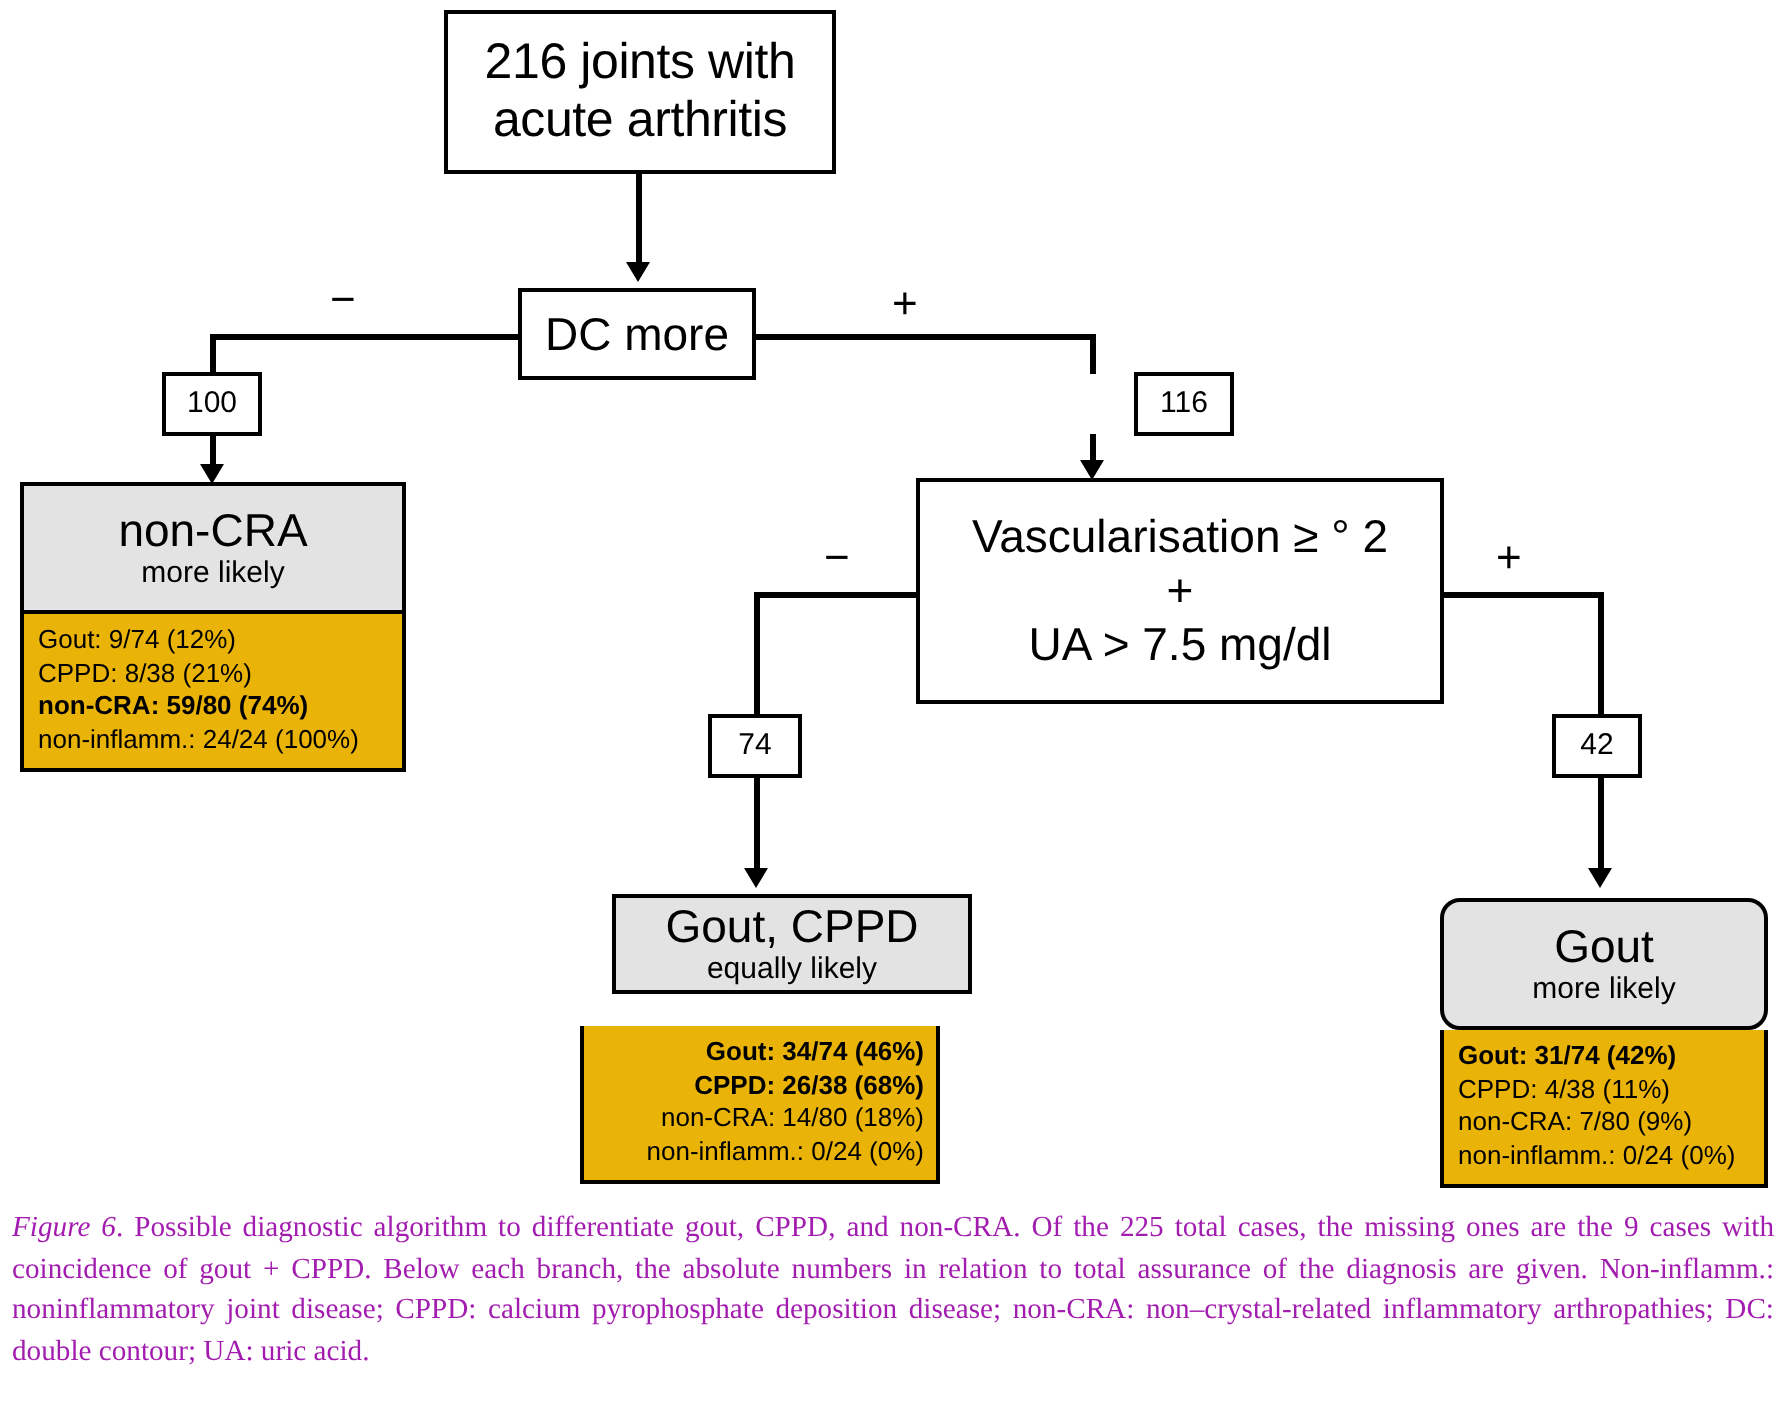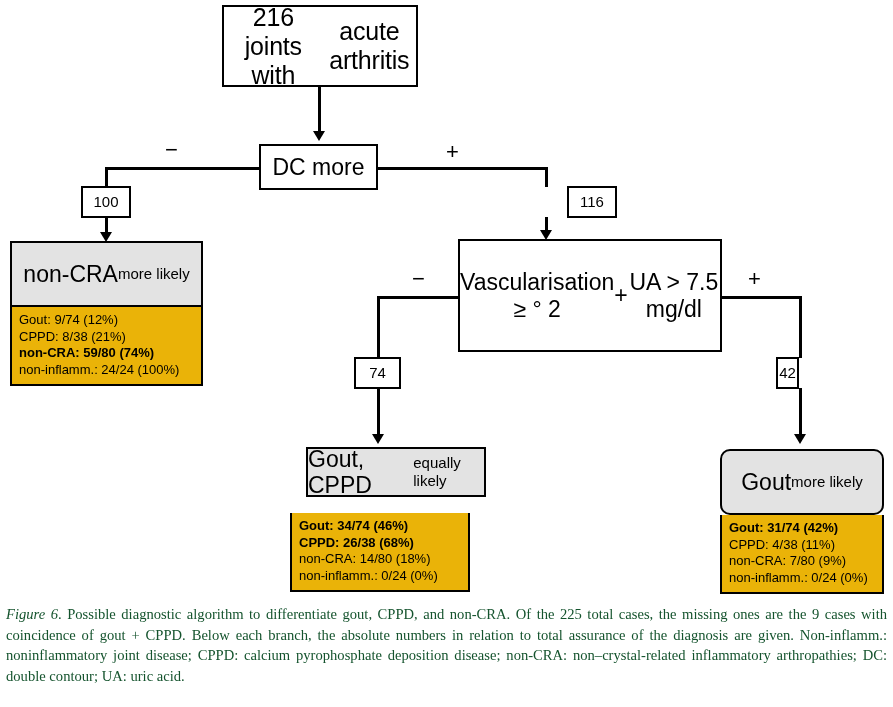--- a/index.html
+++ b/index.html
@@ -1,48 +1,48 @@
 <!DOCTYPE html>
 <html><head>
 <meta charset="utf-8">
 <style>
   html,body{margin:0;padding:0;background:#ffffff;}
   body{width:893px;height:707px;position:relative;font-family:"Liberation Sans",sans-serif;color:#000;}
   #canvas{position:relative;width:893px;height:707px;overflow:hidden;background:#fff;}
 
   .box{position:absolute;box-sizing:border-box;border:2.5px solid #000;background:#fff;
-       display:flex;align-items:center;justify-content:center;text-align:center;}
+       display:flex;flex-direction:column;align-items:center;justify-content:center;text-align:center;}
   .box.thin{border-width:2px;}
 
   .big-text{font-size:25px;line-height:29px;letter-spacing:-0.2px;}
   .mid-text{font-size:23px;line-height:27px;}
   .headline{font-size:23px;line-height:26px;}
   .sub{font-size:15px;line-height:18px;}
   .num-box{font-size:15px;line-height:16px;}
 
   .detail{position:absolute;box-sizing:border-box;border:2.5px solid #000;border-top:none;background:#eab308;
           padding:5px 6px 5px 7px;text-align:left;}
   .detail div{font-size:13px;line-height:16.5px;white-space:nowrap;}
   .detail div.b{font-weight:bold;}
 
   .hdr{position:absolute;box-sizing:border-box;border:2.5px solid #000;background:#e3e3e3;
-       display:flex;flex-direction:row;align-items:center;justify-content:center;}
+       display:flex;flex-direction:column;align-items:center;justify-content:center;}
 
   .ln{position:absolute;background:#000;}
   .vl{width:2.5px;}
   .hl{height:2.5px;}
 
   .arrow{position:absolute;width:0;height:0;border-left:6.5px solid transparent;
          border-right:6.5px solid transparent;border-top:10px solid #000;}
 
   .sign{position:absolute;font-size:22px;line-height:22px;font-weight:400;}
 
   .caption{position:absolute;left:6px;top:604px;width:881px;
            font-family:"Liberation Serif",serif;font-size:14.6px;line-height:20.6px;
-           text-align:justify;color:#14532d;}
+           text-align:justify;color:#a21caf;}
   .caption i{font-style:italic;}
 </style>
 </head>
 <body>
 
 <div id="canvas">
 
   <div class="box big-text" style="left:222px;top:5px;width:196px;height:82px;">
     <div>216 joints with</div>
     <div>acute arthritis</div>
@@ -99,31 +99,31 @@
   <div class="ln hl" style="left:720px;top:296px;width:82px;"></div>
   <div class="ln vl" style="left:799px;top:296px;height:62px;"></div>
   <div class="sign" style="left:748px;top:268px;">+</div>
 
   <div class="box thin num-box" style="left:354px;top:357px;width:47px;height:32px;">
     <div>74</div>
   </div>
   <div class="ln vl" style="left:377px;top:388px;height:50px;"></div>
   <div class="arrow" style="left:372px;top:434px;"></div>
 
-  <div class="box thin num-box" style="left:776px;top:357px;width:23px;height:32px;">
+  <div class="box thin num-box" style="left:776px;top:357px;width:45px;height:32px;">
     <div>42</div>
   </div>
   <div class="ln vl" style="left:799px;top:388px;height:50px;"></div>
   <div class="arrow" style="left:794px;top:434px;"></div>
 
   <div class="hdr" style="left:306px;top:447px;width:180px;height:50px;">
     <div class="headline">Gout, CPPD</div>
     <div class="sub">equally likely</div>
   </div>
-  <div class="detail" style="left:290px;top:513px;width:180px;height:79px;">
+  <div class="detail" style="left:290px;top:513px;width:180px;height:79px;text-align:right;">
     <div class="b">Gout: 34/74 (46%)</div>
     <div class="b">CPPD: 26/38 (68%)</div>
     <div>non-CRA: 14/80 (18%)</div>
     <div>non-inflamm.: 0/24 (0%)</div>
   </div>
 
   <div class="hdr" style="left:720px;top:449px;width:164px;height:66px;border-radius:10px;">
     <div class="headline">Gout</div>
     <div class="sub">more likely</div>
   </div>

